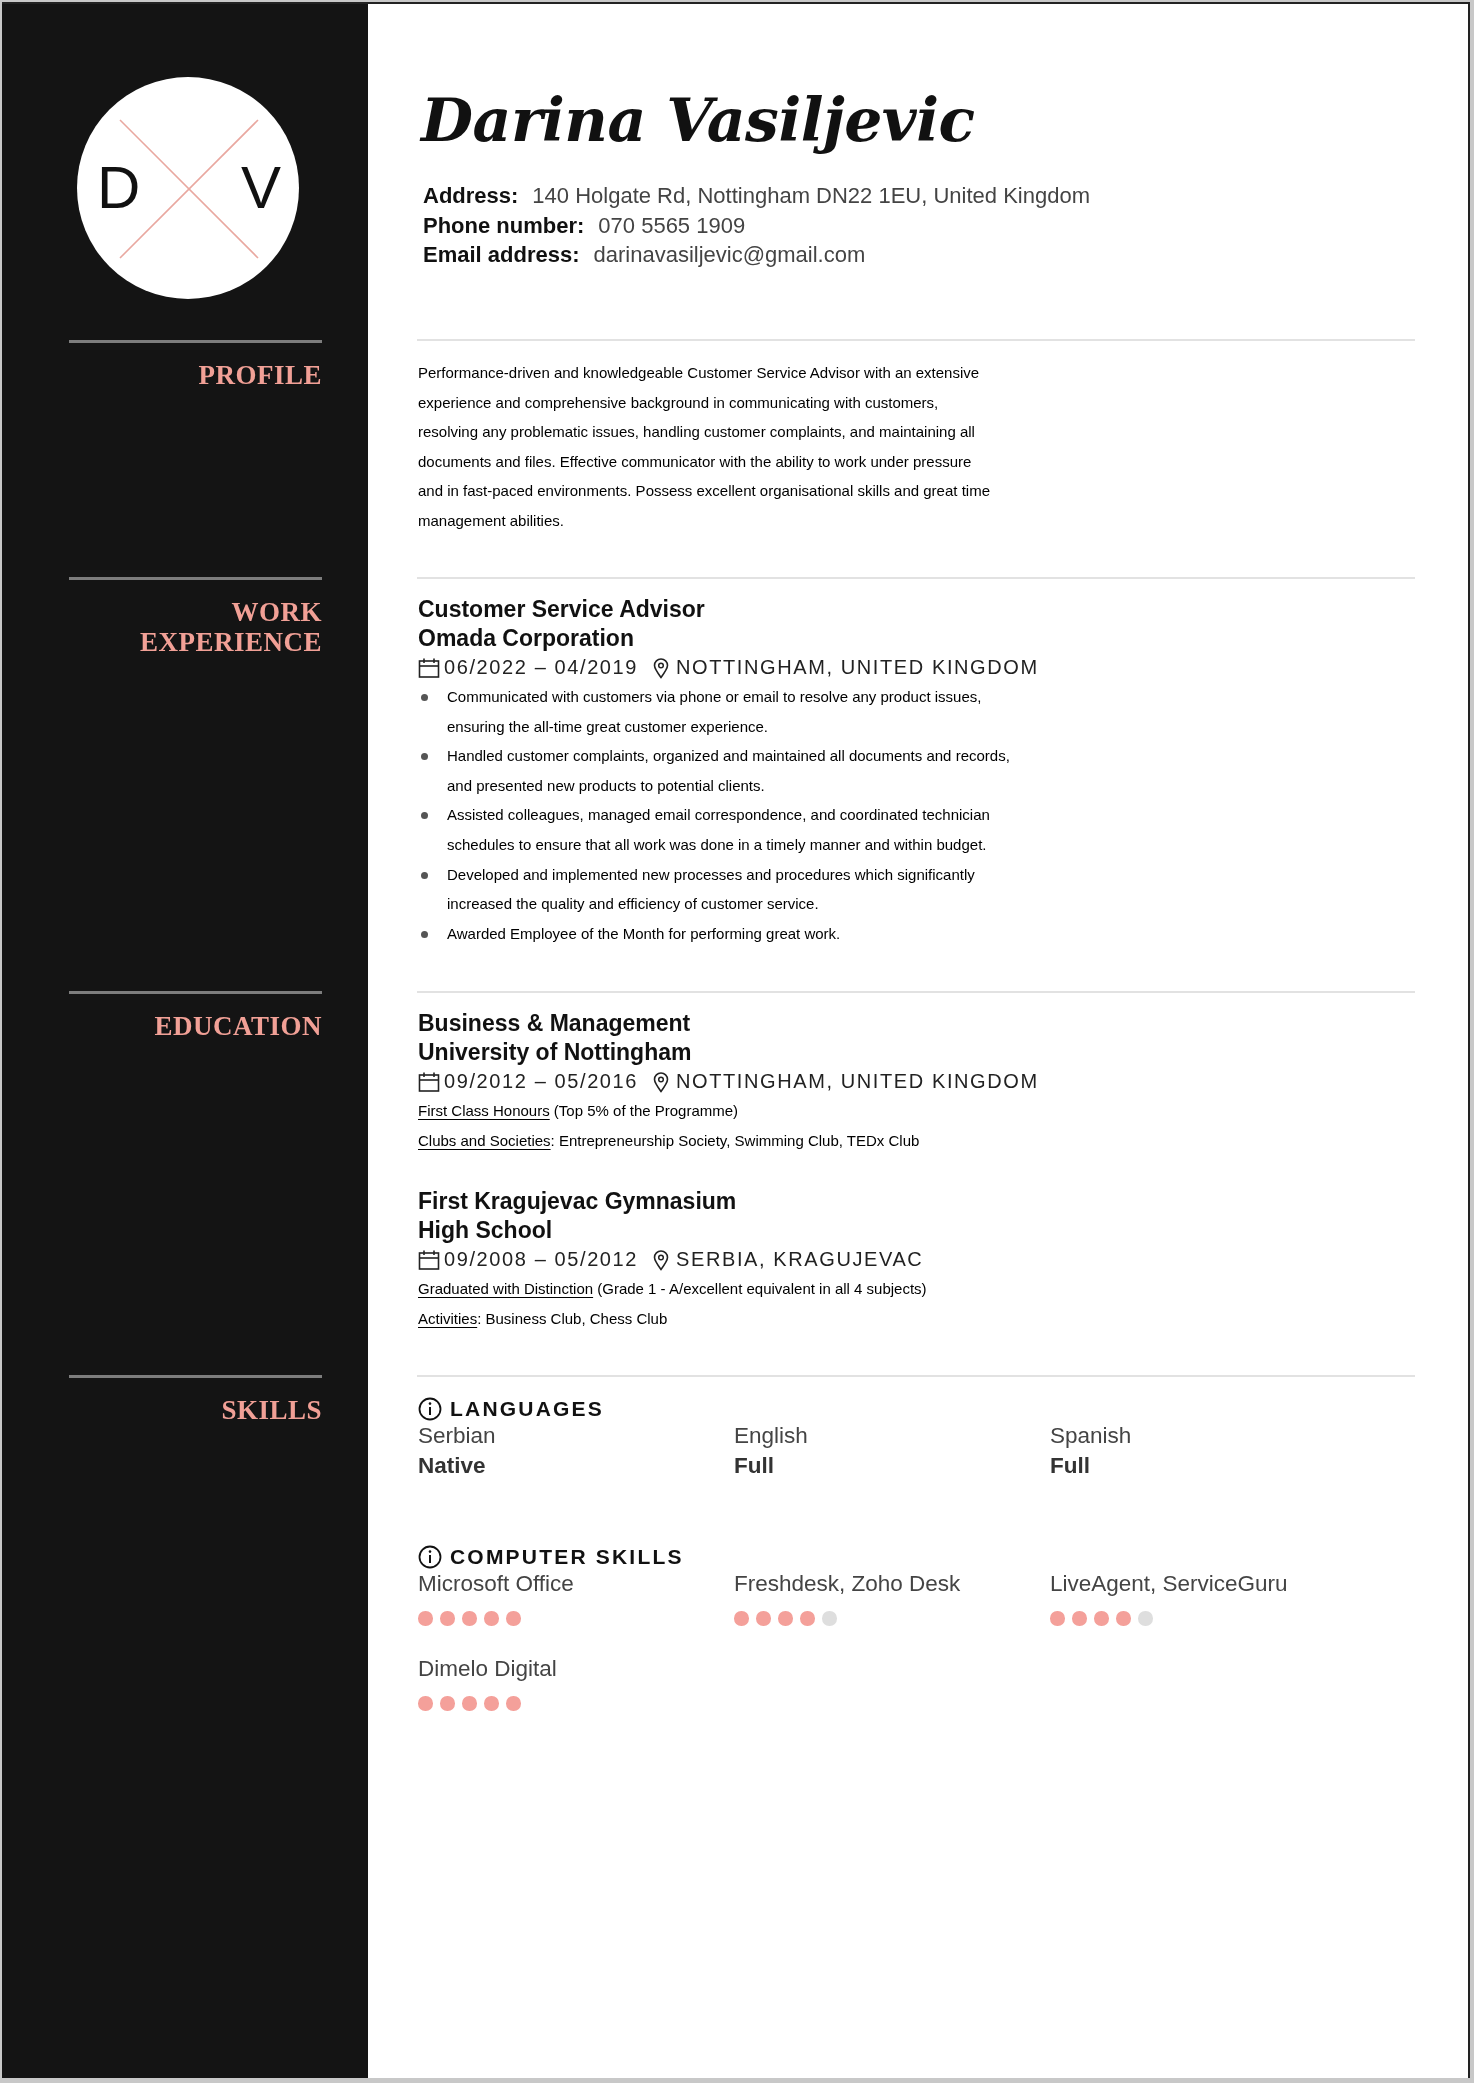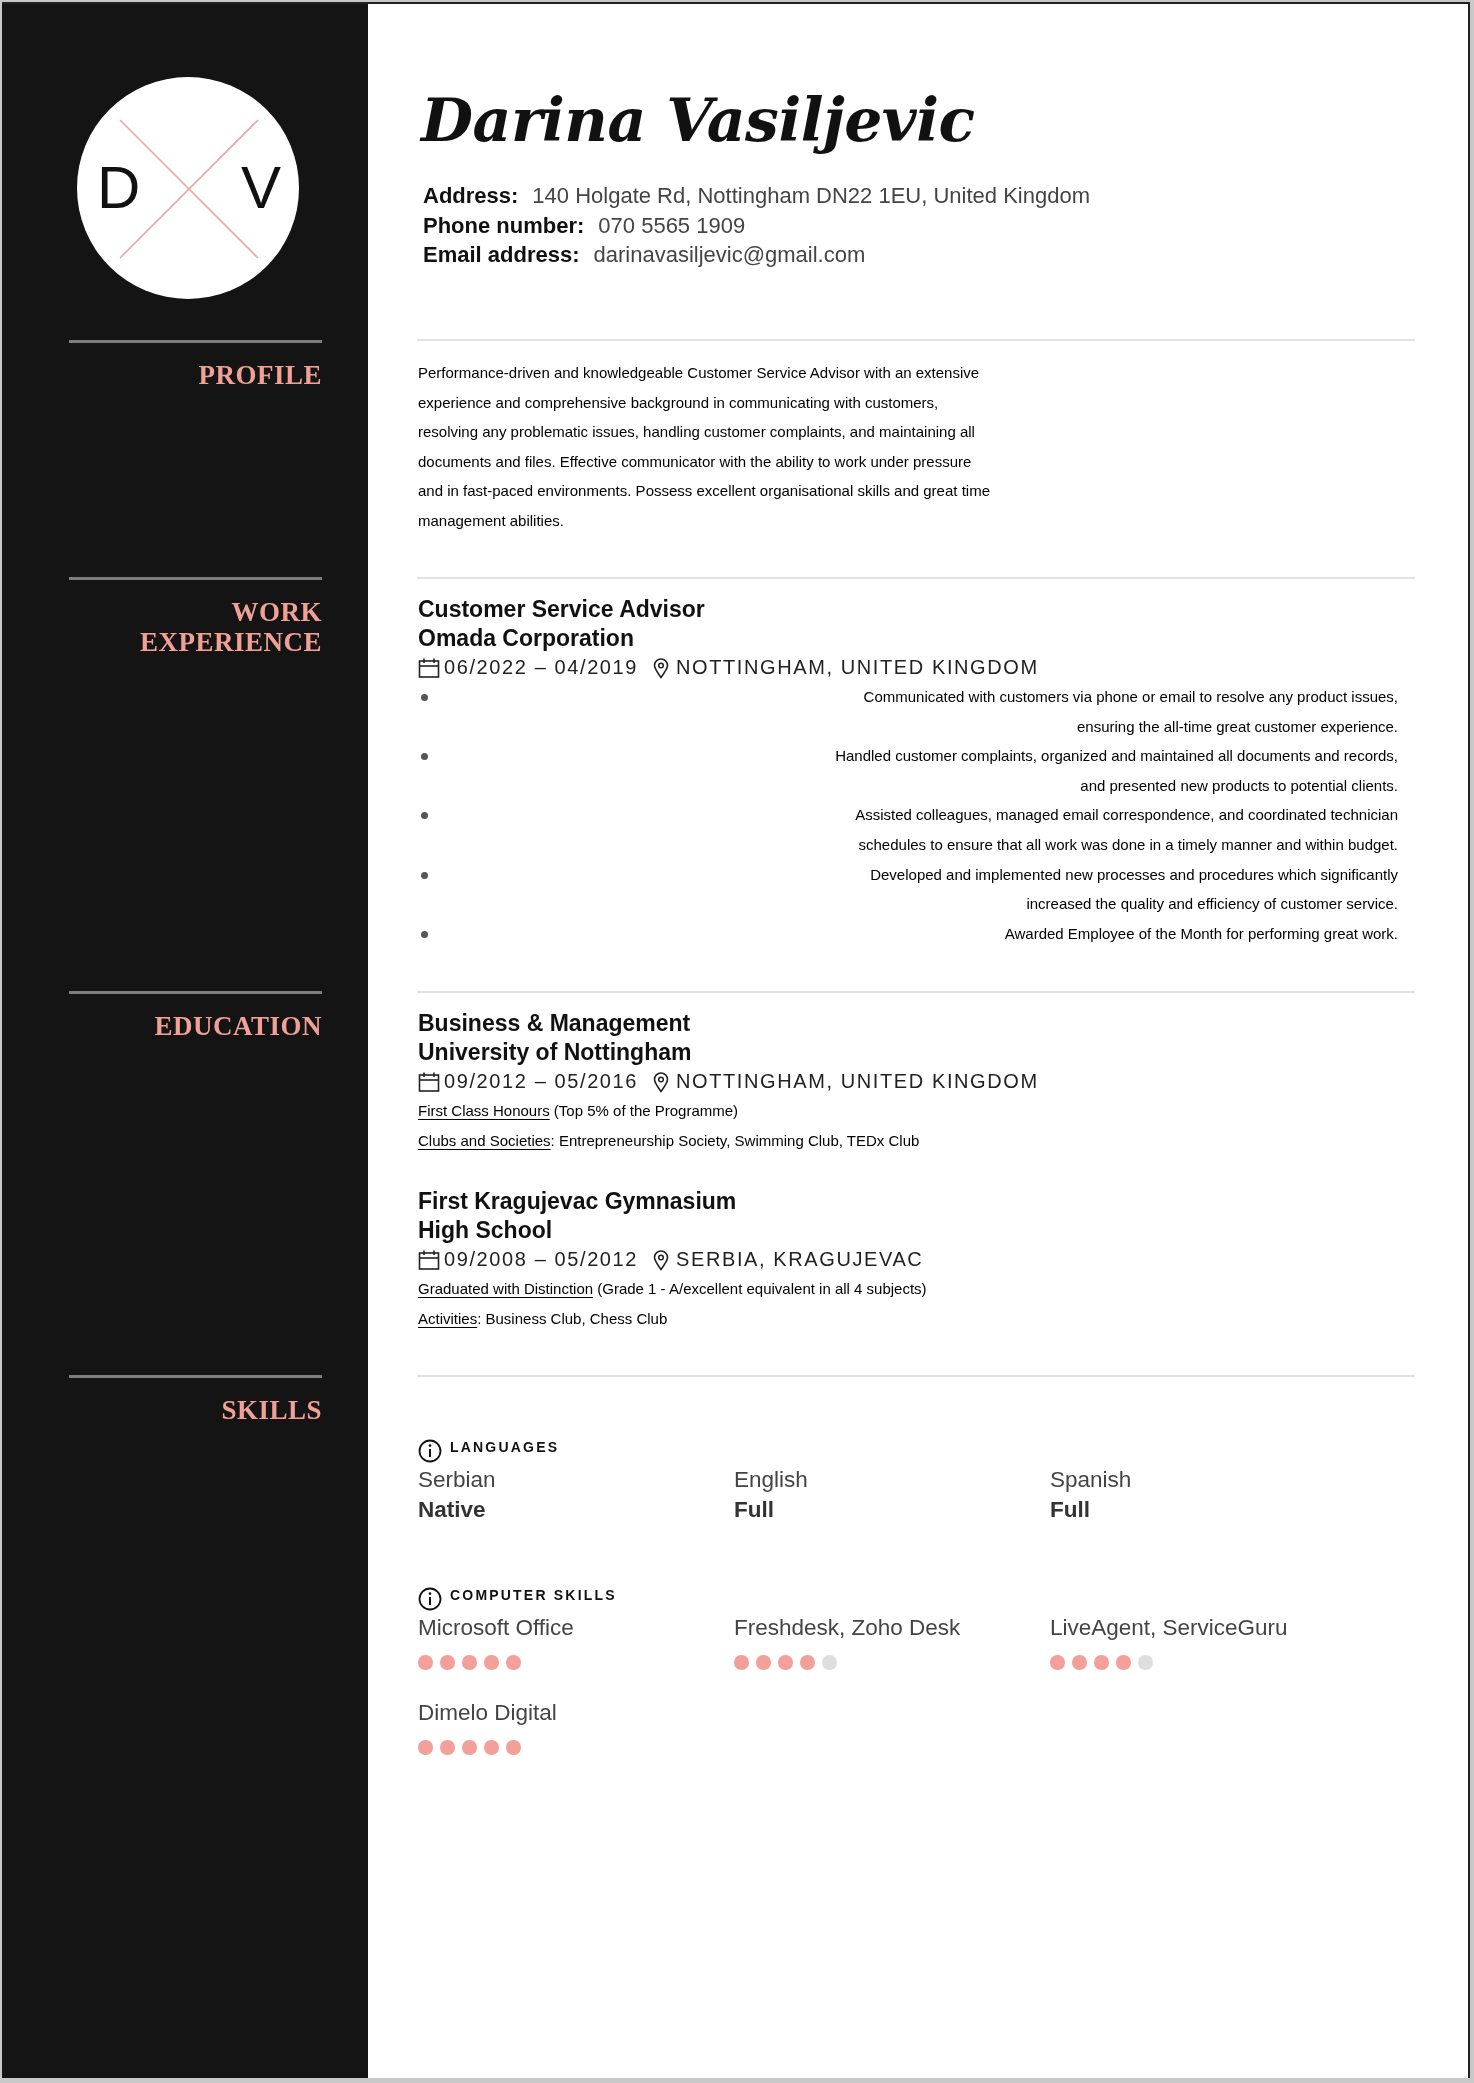--- a/index.html
+++ b/index.html
@@ -58,33 +58,33 @@
   .meta {
     font-size: 20px; line-height: 29px; color: #222; letter-spacing: 1.6px;
     display: flex; align-items: center; white-space: nowrap;
   }
   .meta .ic { display: inline-block; width: 22px; height: 22px; margin-right: 4px; }
   .meta .ic svg { display: block; }
   .meta .loc { margin-left: 12px; }
 
   .job { position: absolute; left: 1px; top: 591px; width: 980px; }
   .bullets { margin: 0; padding: 0; list-style: none; }
-  .bullets li { position: relative; padding-left: 29px; text-align: right; }
+  .bullets li { position: relative; padding-left: 29px; }
   .bullets li::before {
     content: ""; position: absolute; left: 3px; top: 12px; width: 7px; height: 7px;
     border-radius: 50%; background: #555;
   }
 
   .edu { position: absolute; left: 1px; width: 980px; }
   .u { text-decoration: underline; text-underline-offset: 3px; }
 
   .skills-block { position: absolute; left: 1px; width: 990px; }
   .sk-head {
-    display: flex; align-items: flex-start; font-size: 14px; font-weight: bold;
-    letter-spacing: 2.2px; color: #111; height: 26px; margin-top: 44px;
+    display: flex; align-items: flex-end; font-size: 21px; font-weight: bold;
+    letter-spacing: 2.2px; color: #111; height: 26px;
   }
   .sk-head .ic { width: 24px; height: 24px; margin-right: 8px; display: inline-block; }
   .sk-grid { display: grid; grid-template-columns: 316px 316px 316px; }
   .sk-cell .nm { font-size: 22.5px; line-height: 30px; color: #444; }
   .sk-cell .lv { font-size: 22.5px; line-height: 30px; font-weight: bold; color: #333; }
   .dots { display: flex; gap: 7.5px; margin-top: 12px; height: 15px; }
   .dot { width: 14.5px; height: 14.5px; border-radius: 50%; background: #f4a09a; }
   .dot.off { background: #dedede; }
 </style>
 </head>

